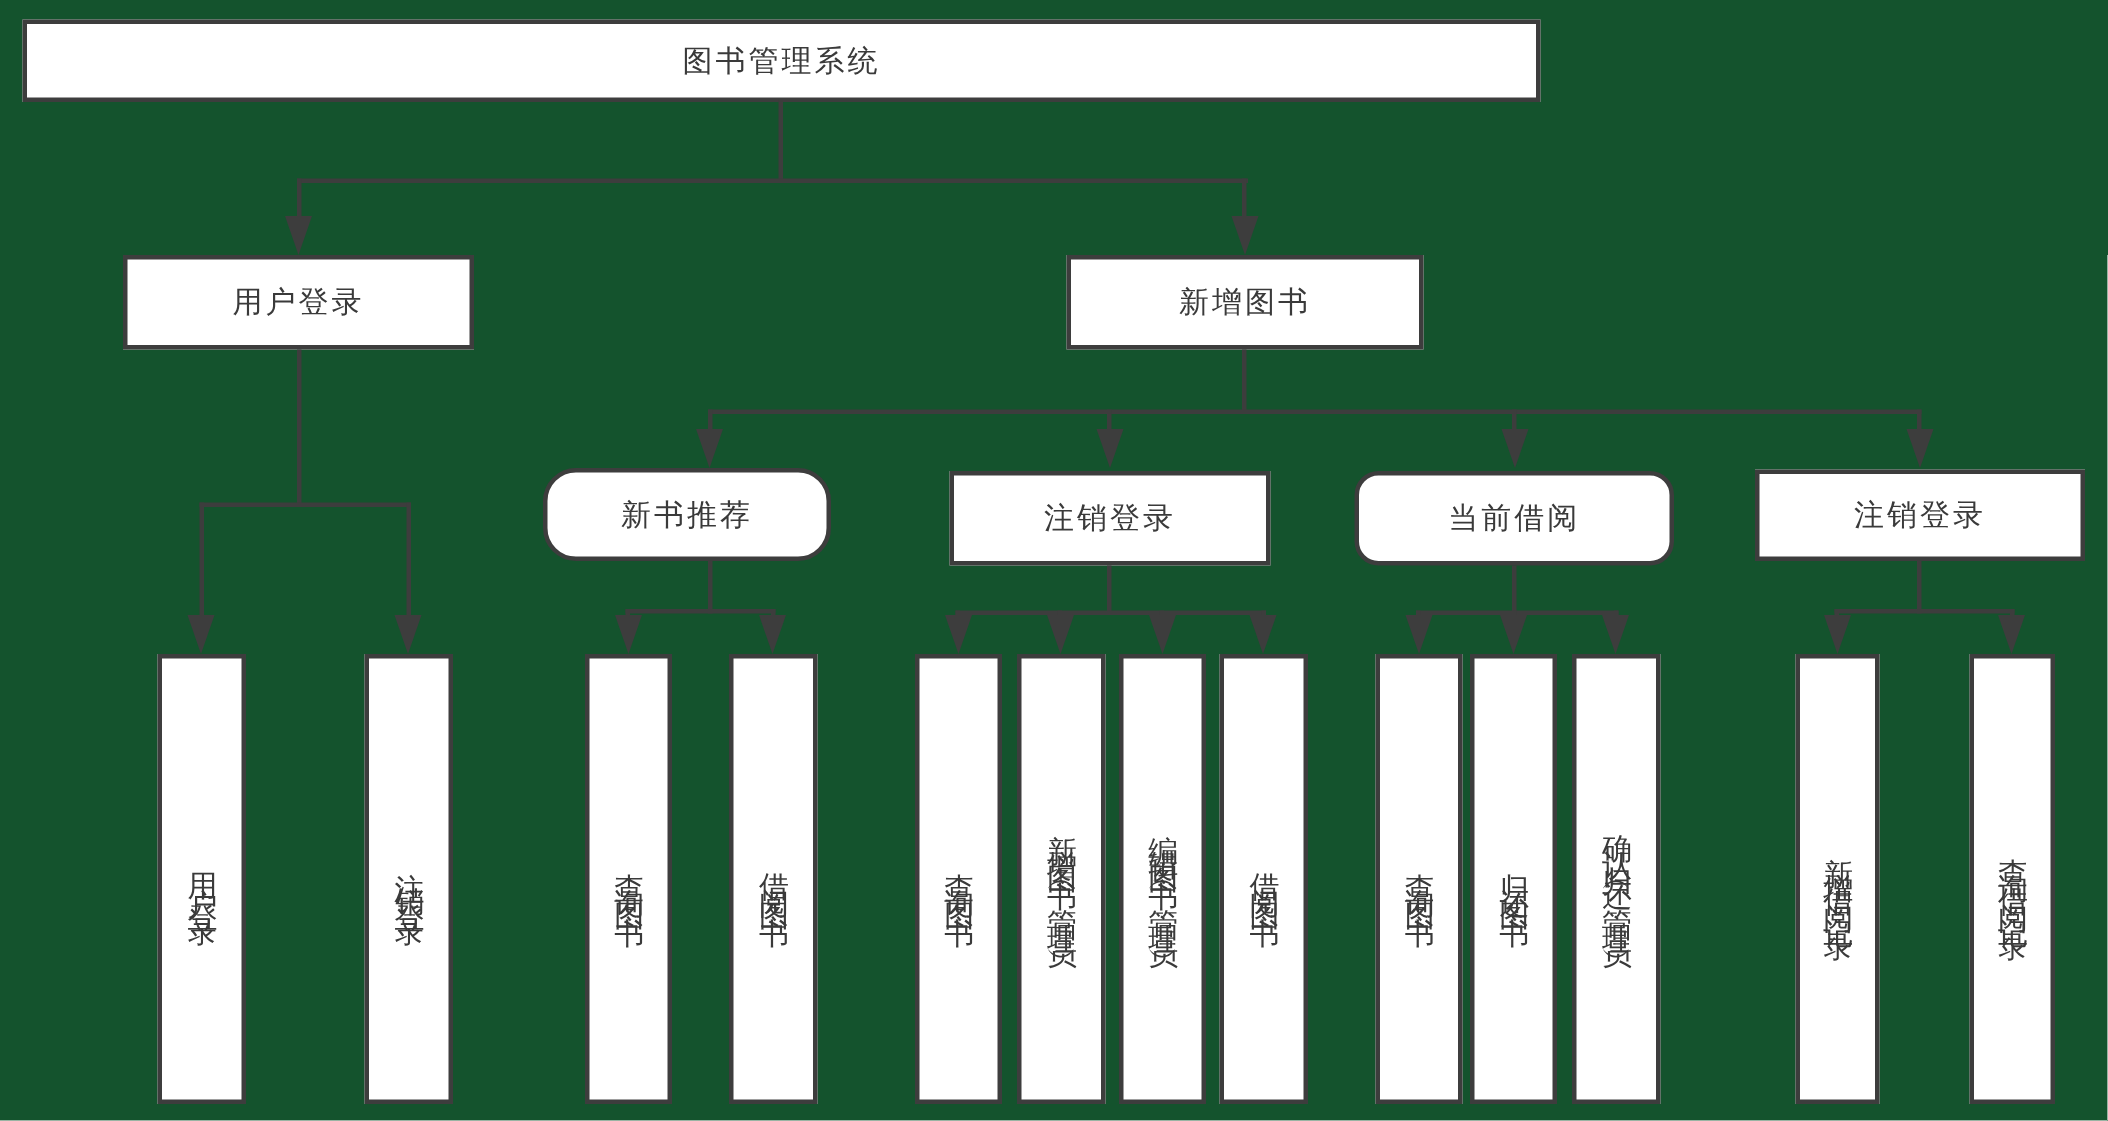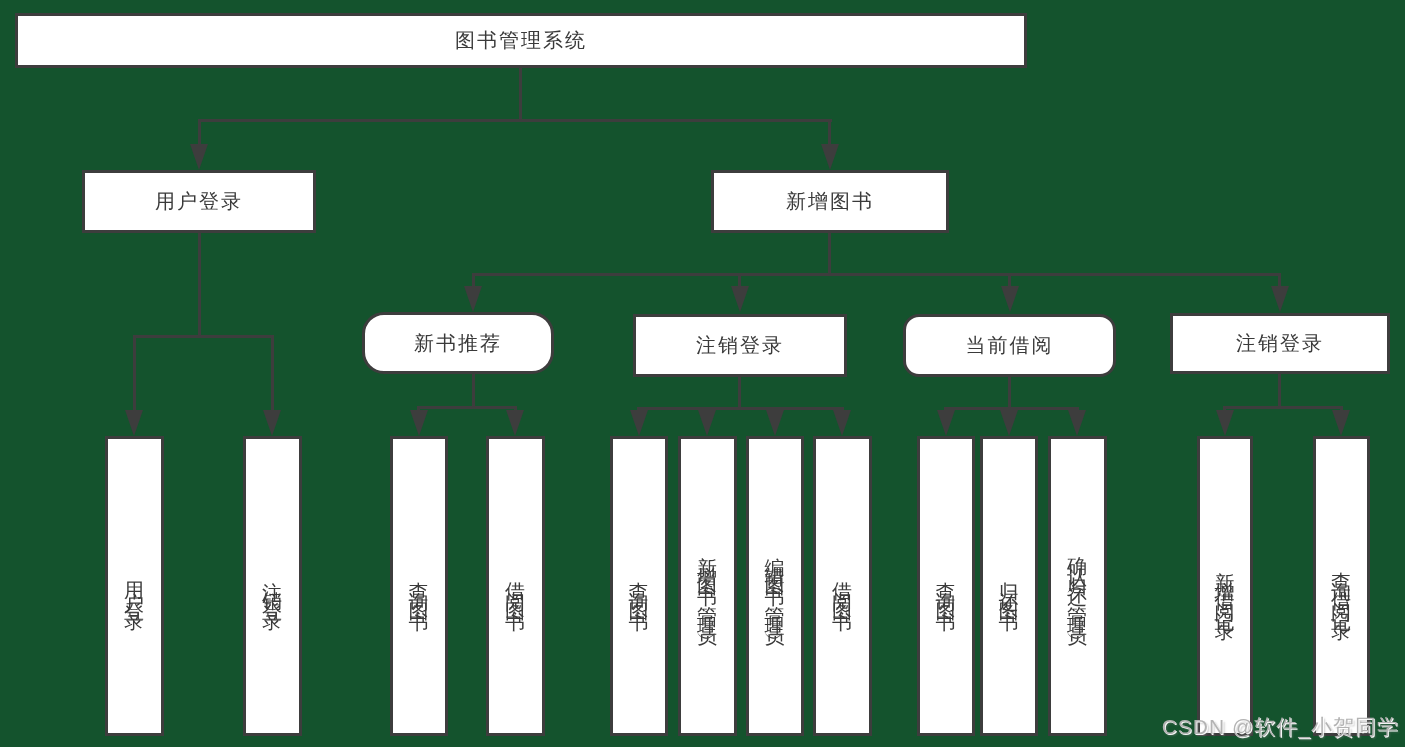--- a/index.html
+++ b/index.html
@@ -159,15 +159,14 @@
     <span>确认归还（管理员）</span>
   </div>
 
   <div class="leaf" style="left:1197px;width:56px;">
     <span>新增借阅记录</span>
   </div>
   <div class="leaf" style="left:1313px;width:57px;">
     <span>查询借阅记录</span>
   </div>
 
-  <div id="watermark">CSDN @软件_小贺同学</div>
 
 </div>
 
 </body></html>

